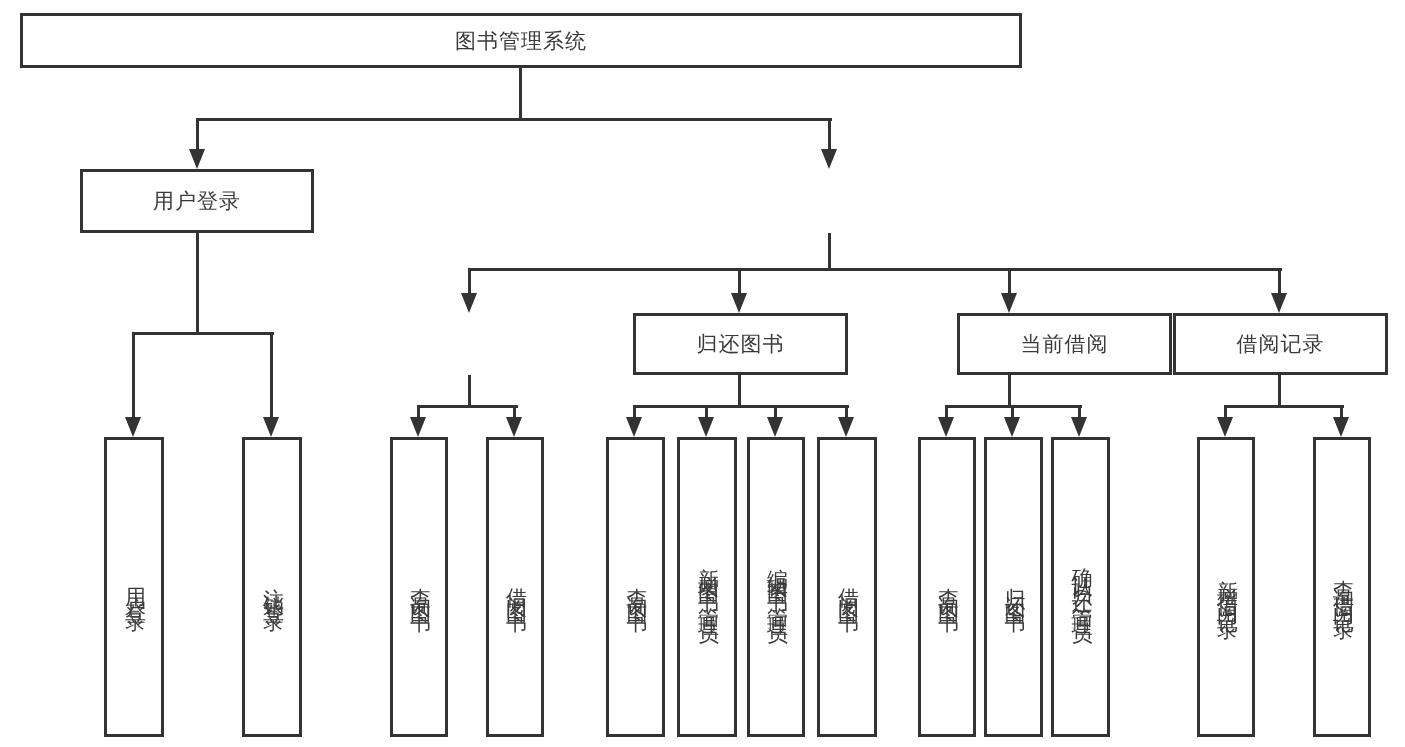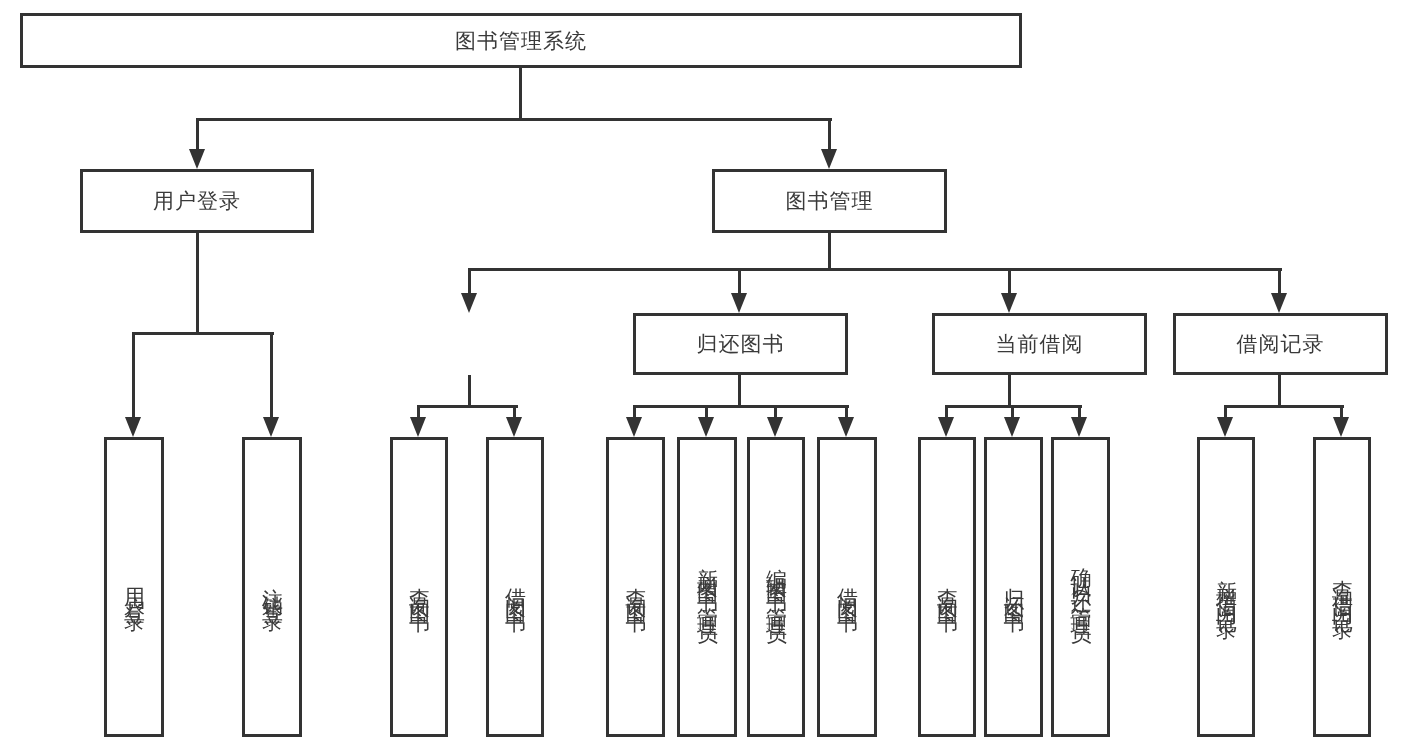--- a/index.html
+++ b/index.html
@@ -2,21 +2,21 @@
 <html><head>
 <meta charset="utf-8">
 <style>
   html, body { margin: 0; padding: 0; background: #ffffff; }
   .canvas {
     position: relative;
     width: 1405px;
     height: 747px;
     background: #ffffff;
     overflow: hidden;
-    font-family: Liberation Serif, serif;
+    font-family: Liberation Mono, monospace;
   }
   .box {
     position: absolute;
     box-sizing: border-box;
     border: 3px solid #333333;
     background: #ffffff;
     display: flex;
     align-items: center;
     justify-content: center;
     color: #3a3a3a;
@@ -48,30 +48,27 @@
 <div class="canvas">
 
   <div class="box" style="left:20px;top:13px;width:1002px;height:55px">
     <span class="hlbl">图书管理系统</span>
   </div>
 
   <div class="box" style="left:80px;top:169px;width:234px;height:64px">
     <span class="hlbl">用户登录</span>
   </div>
 
-  <div class="box" style="left:712px;top:169px;width:235px;height:64px">
-    <span class="hlbl">图书管理</span>
-  </div>
 
 
   <div class="box" style="left:633px;top:313px;width:215px;height:62px">
     <span class="hlbl">归还图书</span>
   </div>
 
-  <div class="box" style="left:932px;top:313px;width:215px;height:62px">
+  <div class="box" style="left:957px;top:313px;width:215px;height:62px">
     <span class="hlbl">当前借阅</span>
   </div>
 
   <div class="box" style="left:1173px;top:313px;width:215px;height:62px">
     <span class="hlbl">借阅记录</span>
   </div>
 
   <div class="box vbox" style="left:104px;top:437px;width:60px;height:300px">
     <span class="vlbl">用户登录</span>
   </div>

